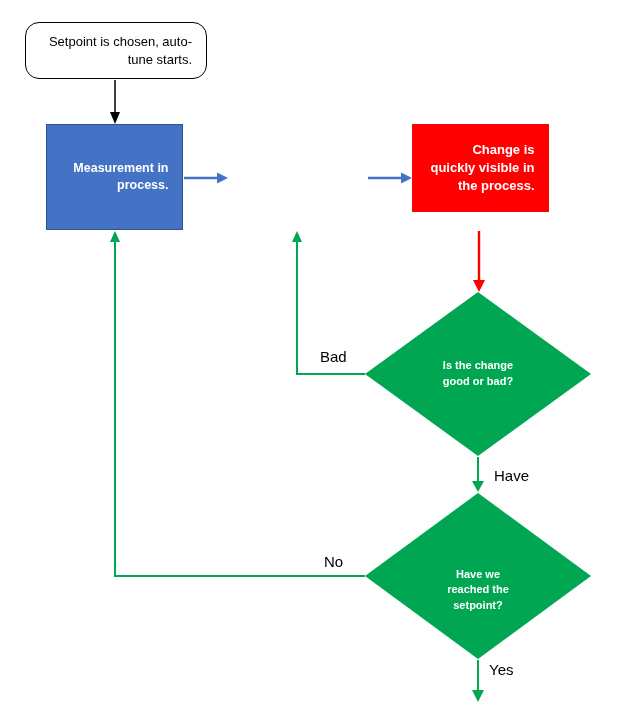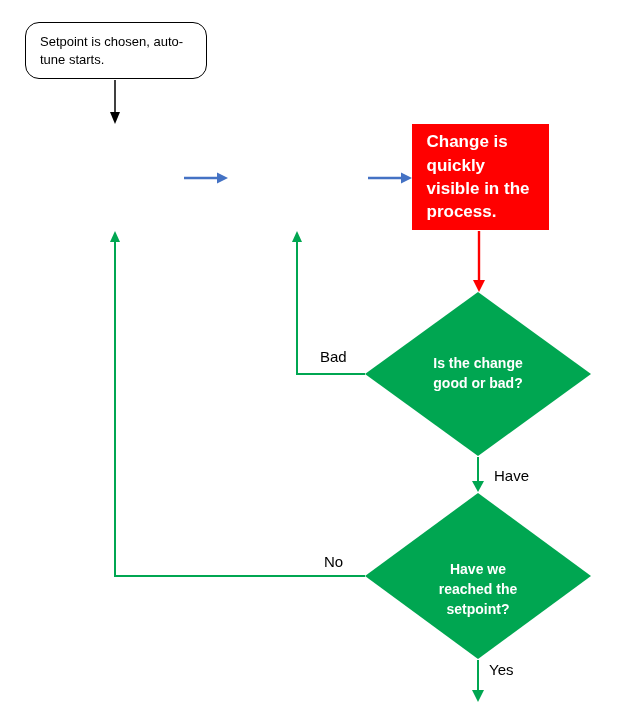--- a/index.html
+++ b/index.html
@@ -23,21 +23,21 @@
   .edge-green  { stroke: var(--decision-green); stroke-width: 2px;   fill: none; }
   .head-green  { fill: var(--decision-green); }
   .edge-black  { stroke: var(--connector-black); stroke-width: 1.5px; fill: none; }
   .head-black  { fill: var(--connector-black); }
 
   .node {
     position: absolute;
     display: flex;
     align-items: center;
     justify-content: center;
-    text-align: left;
+    text-align: right;
     box-sizing: border-box;
     line-height: 1.38;
   }
   .terminator {
     left: 25px; top: 22px; width: 182px; height: 57px;
     background: #ffffff;
     border: 1.6px solid var(--connector-black);
     border-radius: 14px;
     color: #000000;
     font-size: 13px;
@@ -48,35 +48,35 @@
     border: 1px solid var(--process-blue-border);
     color: #ffffff;
     font-weight: bold;
     font-size: 12.5px;
   }
   #box-measurement { left: 46px;  top: 124px; width: 137px; height: 106px; }
   #box-measurement .inner { width: 108px; }
   #box-autotune    { left: 228px; top: 124px; width: 139px; height: 106px; }
   #box-autotune .inner { width: 116px; }
   #box-change {
-    left: 412px; top: 124px; width: 137px; height: 106px;
+    left: 412px; top: 124px; width: 137px; height: 88px;
     background: var(--alert-red);
     border: none;
     color: #ffffff;
     font-weight: bold;
-    font-size: 17px;
+    font-size: 13px;
   }
   #box-change .inner { width: 108px; }
   .diamond {
     position: absolute;
     background: var(--decision-green);
     clip-path: polygon(50% 0, 100% 50%, 50% 100%, 0 50%);
     color: #ffffff;
     font-weight: bold;
-    font-size: 14px;
+    font-size: 11px;
     display: flex;
     align-items: center;
     justify-content: center;
     text-align: center;
     line-height: 1.42;
   }
   #diamond-goodbad  { left: 365px; top: 292px; width: 226px; height: 164px; }
   #diamond-goodbad .inner { width: 96px; }
   #diamond-setpoint { left: 365px; top: 493px; width: 226px; height: 166px; }
   #diamond-setpoint .inner { width: 84px; margin-top: 28px; }
@@ -136,20 +136,23 @@
     <g>
       <line class="edge-green" x1="478" y1="660" x2="478" y2="693"></line>
       <polygon class="head-green" points="478,702 472,690 484,690"></polygon>
     </g>
   </svg>
 
   <div class="node terminator" id="node-start">
     <div class="inner">Setpoint is chosen, auto-tune starts.</div>
   </div>
 
+  <div class="node process" id="box-measurement">
+    <div class="inner">Measurement in process.</div>
+  </div>
 
 
   <div class="node process" id="box-change">
     <div class="inner">Change is quickly visible in the process.</div>
   </div>
 
   <div class="diamond" id="diamond-goodbad">
     <div class="inner">Is the change good or bad?</div>
   </div>
 

